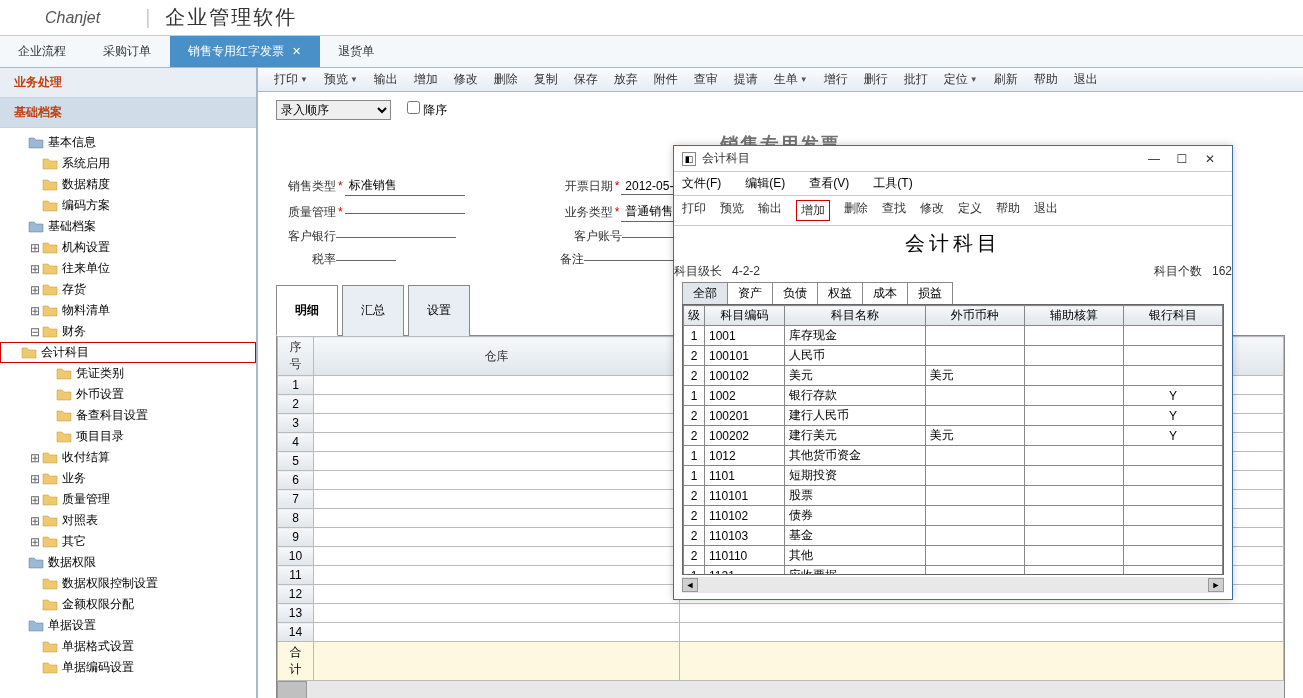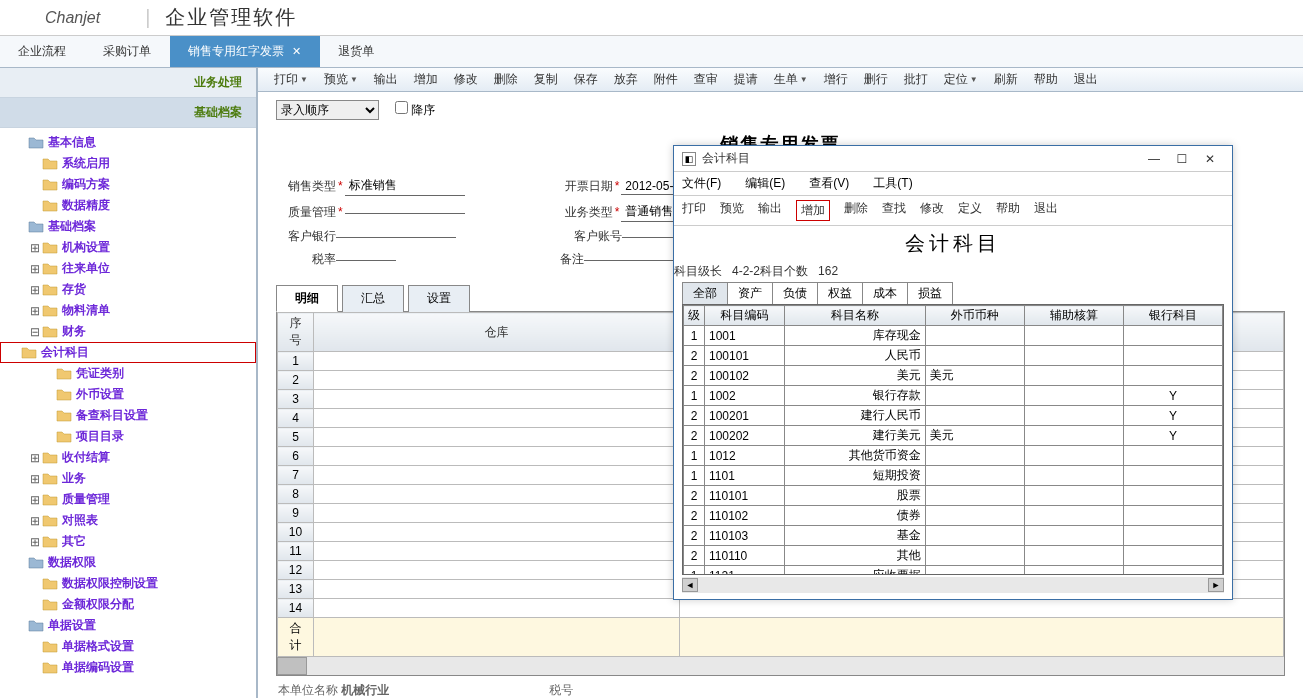--- a/index.html
+++ b/index.html
@@ -11,52 +11,52 @@
 .header .divider { color: #ccc; margin: 0 15px; font-size: 20px; }
 
 .tabs-row { height: 32px; background: #f5f8fb; display: flex; align-items: stretch; border-bottom: 1px solid #a8b8c8; }
 .tab { padding: 0 18px; display: flex; align-items: center; color: #333; cursor: pointer; border-right: 1px solid transparent; }
 .tab.active { background: #4a90c8; color: #fff; }
 .tab .close { margin-left: 8px; color: #fff; font-size: 11px; }
 
 .main-area { display: flex; height: calc(698px - 68px); }
 
 .sidebar { width: 258px; border-right: 2px solid #a8b8c8; background: #fff; overflow-y: auto; }
-.sidebar-section { padding: 6px 14px; background: #e8eef4; border-bottom: 1px solid #c8d4e0; font-weight: bold; color: #4d7c0f; text-align: right; }
+.sidebar-section { padding: 6px 14px; background: #e8eef4; border-bottom: 1px solid #c8d4e0; font-weight: bold; color: #c2410c; }
 .sidebar-section.active { background: #d0dce8; }
 .tree { padding: 4px 0; }
 .tree-item { display: flex; align-items: center; padding: 2px 8px; cursor: pointer; white-space: nowrap; }
 .tree-item.highlighted { border: 1.5px solid #cc0000; padding: 1px 6px; }
 .tree-item .expand { width: 14px; text-align: center; color: #666; }
 .tree-item .folder-icon { width: 16px; height: 13px; margin-right: 4px; }
-.tree-item .label { color: #6d28d9; font-weight: bold; }
+.tree-item .label { color: #000000; }
 .indent-0 { padding-left: 14px; }
 .indent-1 { padding-left: 28px; }
 .indent-2 { padding-left: 42px; }
 
 .content { flex: 1; display: flex; flex-direction: column; background: #fff; }
 .toolbar { height: 28px; background: linear-gradient(#fafcfe, #e4ecf4); border-bottom: 1px solid #a8b8c8; display: flex; align-items: center; padding: 0 10px; gap: 4px; }
 .toolbar-btn { padding: 3px 6px; color: #333; cursor: pointer; display: inline-flex; align-items: center; white-space: nowrap; }
 .toolbar-btn .drop { font-size: 8px; margin-left: 2px; color: #555; }
 
 .form-row { padding: 8px 18px; display: flex; align-items: center; gap: 10px; }
-.form-row select { width: 103px; height: 20px; border: 1px solid #888; }
+.form-row select { width: 115px; height: 20px; border: 1px solid #888; }
 .form-row input[type=checkbox] { margin-left: 6px; }
 
-.page-title { text-align: center; color: #000000; font-size: 18px; font-weight: bold; letter-spacing: 2px; margin: 4px 14px 20px; }
+.page-title { text-align: center; color: #737373; font-size: 18px; font-weight: bold; letter-spacing: 2px; margin: 4px 14px 20px; }
 
 .fields { padding: 0 20px; }
 .field-line { display: flex; gap: 30px; margin-bottom: 6px; }
 .field { display: flex; align-items: center; }
 .field label { min-width: 58px; text-align: right; color: #333; }
 .field .req { color: #cc0000; margin: 0 2px; }
 .field .value { min-width: 120px; border-bottom: 1px solid #666; padding: 1px 4px; }
 
 .detail-tabs { margin: 10px 18px 0; display: flex; border-bottom: 1px solid #888; }
-.detail-tab { padding: 4px 18px; border: 1px solid #888; border-bottom: none; background: #e8eef4; margin-right: 4px; cursor: pointer; position: relative; top: 1px; }
+.detail-tab { padding: 16px 18px; border: 1px solid #888; border-bottom: none; background: #e8eef4; margin-right: 4px; cursor: pointer; position: relative; top: 1px; }
 .detail-tab.active { background: #fff; font-weight: bold; border-bottom: 1px solid #fff; }
 
 .grid-wrap { margin: 0 18px; border: 1px solid #888; border-top: none; }
 .grid { width: 100%; border-collapse: collapse; }
 .grid th, .grid td { border: 1px solid #bbb; padding: 2px 6px; height: 18px; background: #fff; text-align: center; }
 .grid th { background: linear-gradient(#f6f8fa, #e0e6ec); font-weight: normal; color: #333; }
 .grid .rownum { width: 36px; text-align: center; background: linear-gradient(#f6f8fa, #e0e6ec); }
 .grid .sum-row td { background: #fef8e0; }
 .grid-scroll { height: 18px; background: #e8e8e8; display: flex; }
 .grid-scroll .thumb { width: 30px; background: #c0c0c0; border: 1px solid #999; }
@@ -72,33 +72,33 @@
 
 .popup-menubar { padding: 3px 8px; display: flex; gap: 24px; border-bottom: 1px solid #ccc; }
 .popup-menubar span { cursor: pointer; }
 
 .popup-toolbar { padding: 4px 8px; display: flex; gap: 14px; border-bottom: 1px solid #ccc; }
 .popup-toolbar span { cursor: pointer; color: #333; }
 .popup-toolbar span.highlighted { border: 1.5px solid #cc0000; padding: 1px 4px; }
 
 .popup-htitle { text-align: center; font-size: 20px; letter-spacing: 4px; padding: 4px 0; }
 
-.popup-info { display: flex; padding: 2px 0; color: #333; }
+.popup-info { display: flex; padding: 2px 0; justify-content: space-between; color: #333; }
 
 .popup-tabs { display: flex; padding: 0 8px; }
 .popup-tab { padding: 2px 10px; border: 1px solid #888; border-bottom: none; background: #fff; margin-right: -1px; cursor: pointer; }
 .popup-tab.active { background: #e0e6ec; }
 
 .popup-grid-wrap { flex: 1; margin: 0 8px; border: 1px solid #666; overflow: hidden; }
 .popup-grid { width: 100%; border-collapse: collapse; }
 .popup-grid th, .popup-grid td { border: 1px solid #888; padding: 1px 4px; height: 16px; font-size: 12px; background: #fff; }
 .popup-grid th { background: linear-gradient(#f6f8fa, #e0e6ec); font-weight: normal; text-align: center; }
 .popup-grid .lvl { width: 20px; text-align: center; }
 .popup-grid .code { width: 80px; }
-.popup-grid .name { text-align: right; }
+.popup-grid .name { text-align: left; }
 
 .popup-hscroll { height: 16px; margin: 2px 8px 6px; background: #e8e8e8; display: flex; align-items: center; }
 .popup-hscroll .arrow { width: 16px; height: 14px; background: #d0d0d0; border: 1px solid #999; display: flex; align-items: center; justify-content: center; font-size: 9px; cursor: pointer; }
 .popup-hscroll .track { flex: 1; }
 
 svg.folder { fill: #f0c870; stroke: #c09830; stroke-width: .5; }
 svg.folder.closed { fill: #9bb8d4; stroke: #5a7a9a; }
 </style>
 </head>
 <body>
@@ -136,28 +136,28 @@
           <svg class="folder  folder-icon" viewBox="0 0 16 13">
             <path d="M1 3 L1 12 L15 12 L15 4 L8 4 L6 2 L1 2 Z"></path>
           </svg>
           <span class="label">系统启用</span>
         </div>
         <div class="tree-item indent-1">
           <span class="expand"></span>
           <svg class="folder  folder-icon" viewBox="0 0 16 13">
             <path d="M1 3 L1 12 L15 12 L15 4 L8 4 L6 2 L1 2 Z"></path>
           </svg>
+          <span class="label">数据精度</span>
+        </div>
+        <div class="tree-item indent-1">
+          <span class="expand"></span>
+          <svg class="folder  folder-icon" viewBox="0 0 16 13">
+            <path d="M1 3 L1 12 L15 12 L15 4 L8 4 L6 2 L1 2 Z"></path>
+          </svg>
           <span class="label">编码方案</span>
-        </div>
-        <div class="tree-item indent-1">
-          <span class="expand"></span>
-          <svg class="folder  folder-icon" viewBox="0 0 16 13">
-            <path d="M1 3 L1 12 L15 12 L15 4 L8 4 L6 2 L1 2 Z"></path>
-          </svg>
-          <span class="label">数据精度</span>
         </div>
         <div class="tree-item indent-0">
           <span class="expand"></span>
           <svg class="folder closed folder-icon" viewBox="0 0 16 13">
             <path d="M1 3 L1 12 L15 12 L15 4 L8 4 L6 2 L1 2 Z"></path>
           </svg>
           <span class="label">基础档案</span>
         </div>
         <div class="tree-item indent-1">
           <span class="expand">⊞</span>

